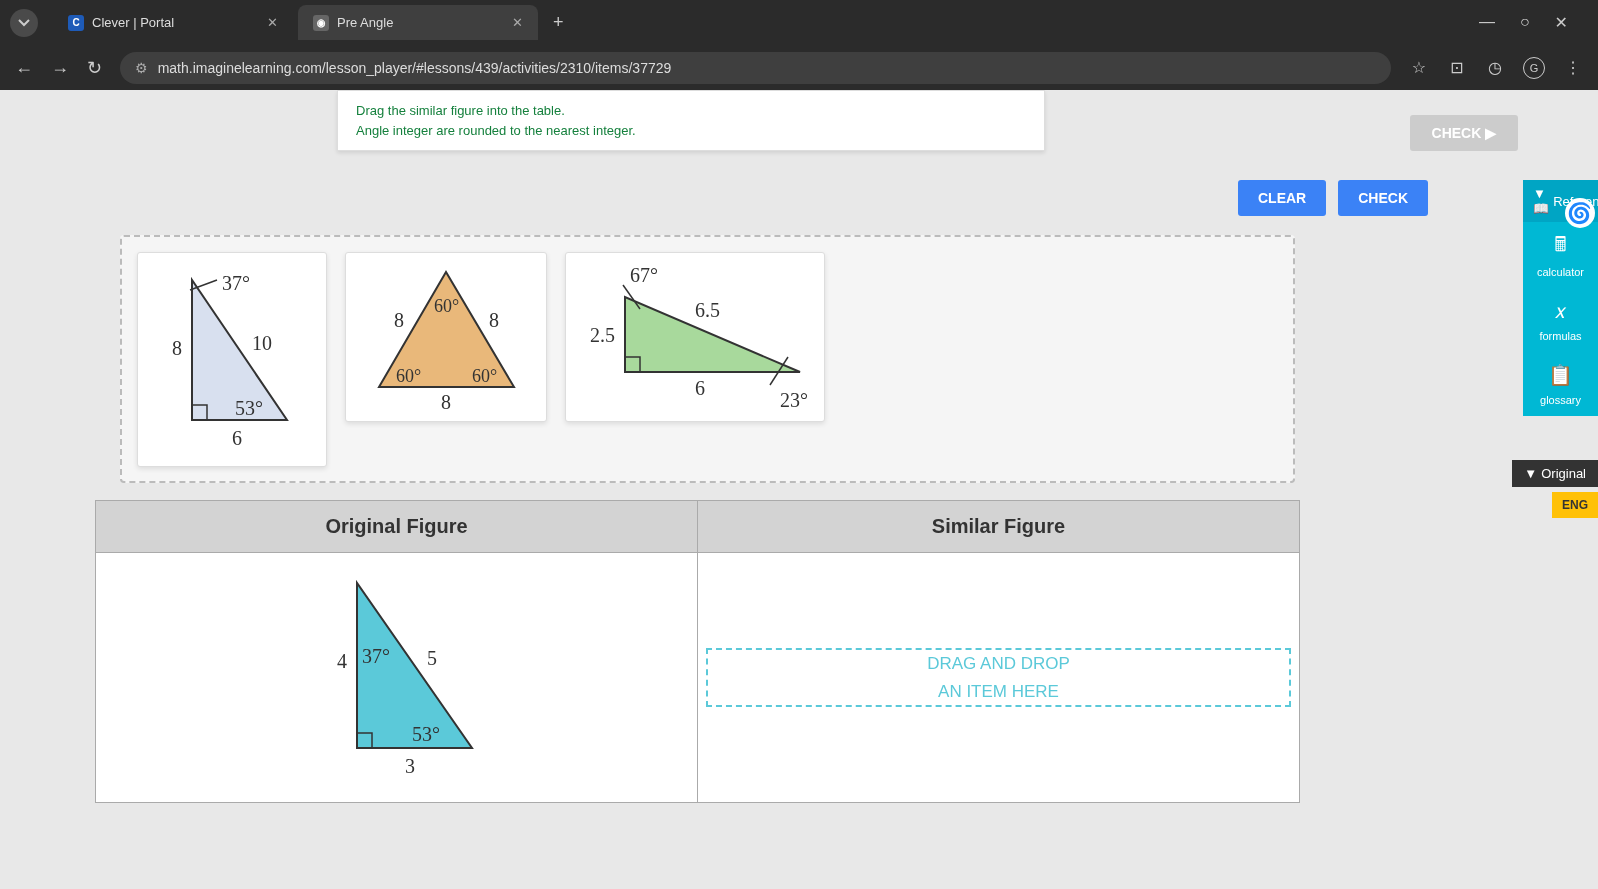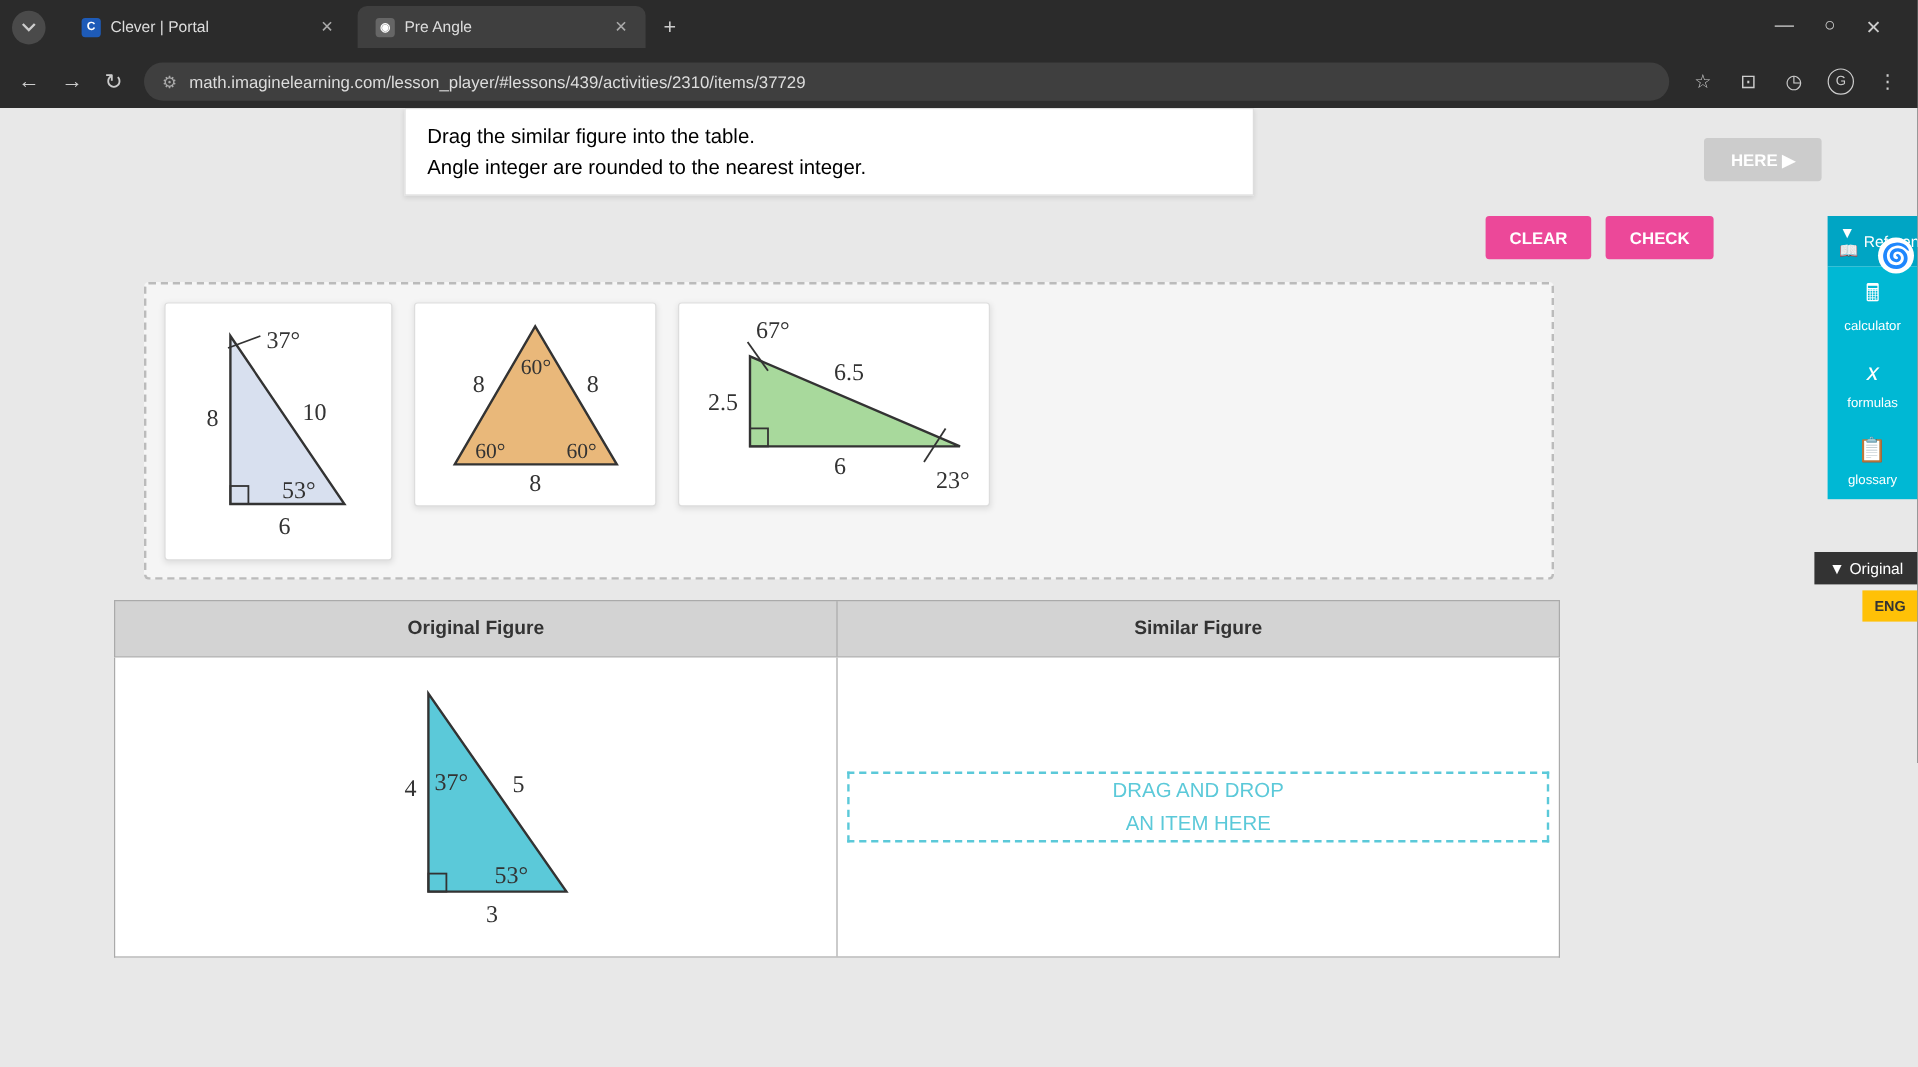--- a/index.html
+++ b/index.html
@@ -19,26 +19,26 @@
 .nav-btn { color: #ccc; font-size: 18px; cursor: pointer; }
 .url-bar { flex: 1; background: #3f3f3f; border-radius: 20px; height: 32px; display: flex; align-items: center; padding: 0 15px; color: #ddd; font-size: 14px; gap: 10px; }
 .url-icon { color: #aaa; }
 .toolbar-icons { display: flex; gap: 18px; color: #ccc; align-items: center; }
 .toolbar-icon { width: 20px; height: 20px; display: flex; align-items: center; justify-content: center; }
 .g-circle { border: 1.5px solid #ccc; border-radius: 50%; width: 22px; height: 22px; display: flex; align-items: center; justify-content: center; font-size: 11px; }
 
 
 .page { background: #e8e8e8; height: 799px; position: relative; overflow: hidden; }
 .instruction-box { position: absolute; left: 337px; top: 0; width: 708px; background: #fff; padding: 10px 18px; border: 1px solid #ddd; box-shadow: 0 2px 4px rgba(0,0,0,0.1); }
-.instruction-box p { font-size: 17px; color: #000000; line-height: 1.5; }
+.instruction-box p { font-size: 13px; color: #15803d; line-height: 1.5; }
 
 .next-btn { position: absolute; right: 80px; top: 25px; background: #ccc; color: #fff; padding: 10px 22px; font-size: 14px; font-weight: bold; border-radius: 3px; }
 
 .action-btns { position: absolute; right: 170px; top: 90px; display: flex; gap: 12px; }
-.action-btn { background: #ec4899; color: #fff; padding: 10px 20px; font-size: 14px; font-weight: bold; border-radius: 3px; cursor: pointer; }
+.action-btn { background: #3b82f6; color: #fff; padding: 10px 20px; font-size: 14px; font-weight: bold; border-radius: 3px; cursor: pointer; }
 
 
 .ref-panel { position: absolute; right: 0; top: 90px; width: 75px; }
 .ref-header { background: #00a5c4; color: #fff; padding: 6px 10px; font-size: 13px; display: flex; align-items: center; gap: 4px; }
 .ref-body { background: #00b8d4; padding: 10px 5px; display: flex; flex-direction: column; align-items: center; gap: 18px; }
 .ref-item { display: flex; flex-direction: column; align-items: center; gap: 4px; color: #fff; font-size: 11px; }
 .ref-icon { width: 30px; height: 30px; display: flex; align-items: center; justify-content: center; font-size: 20px; }
 
 
 .lang-panel { position: absolute; right: 0; top: 370px; }
@@ -48,21 +48,21 @@
 
 .drag-container { position: absolute; left: 120px; top: 145px; width: 1175px; height: 248px; border: 2px dashed #bbb; background: #f5f5f5; border-radius: 4px; display: flex; gap: 18px; padding: 15px; }
 .drag-item { background: #fff; border: 1px solid #ddd; border-radius: 3px; box-shadow: 0 2px 5px rgba(0,0,0,0.1); display: flex; align-items: center; justify-content: center; cursor: grab; position: relative; }
 .drag-item.item1 { width: 190px; height: 215px; }
 .drag-item.item2 { width: 202px; height: 170px; }
 .drag-item.item3 { width: 260px; height: 170px; align-items: center; }
 
 
 .figure-table { position: absolute; left: 95px; top: 410px; width: 1205px; }
 .table-header { display: flex; background: #d3d3d3; border: 1px solid #aaa; }
-.th { flex: 1; padding: 14px; text-align: center; font-size: 16px; font-weight: bold; color: #333; }
+.th { flex: 1; padding: 14px; text-align: center; font-size: 20px; font-weight: bold; color: #333; }
 .th:first-child { border-right: 1px solid #aaa; }
 .table-body { display: flex; border: 1px solid #aaa; border-top: none; min-height: 250px; background: #fff; }
 .td { flex: 1; display: flex; align-items: center; justify-content: center; }
 .td:first-child { border-right: 1px solid #aaa; }
 .drop-zone { border: 2px dashed #5bc9d9; margin: 8px; flex: 1; display: flex; align-items: center; justify-content: center; flex-direction: column; color: #5bc9d9; font-size: 17px; line-height: 1.6; }
 
 
 .svg-label { font-family: 'Times New Roman', serif; font-size: 20px; fill: #333; }
 .svg-label-sm { font-family: 'Times New Roman', serif; font-size: 18px; fill: #333; }
 
@@ -112,21 +112,21 @@
     </div>
   </div>
 </div>
 
 <div class="page">
   <div class="instruction-box">
     <p>Drag the similar figure into the table.</p>
     <p>Angle integer are rounded to the nearest integer.</p>
   </div>
 
-  <div class="next-btn">HERE ▶</div>
+  <div class="next-btn">CHECK ▶</div>
 
   <div class="action-btns">
     <div class="action-btn">CLEAR</div>
     <div class="action-btn">CHECK</div>
   </div>
 
   <div class="ref-panel">
     <div class="ref-header">▼ 📖<span>Reference</span></div>
     <div class="ref-body">
       <div class="ref-item">

